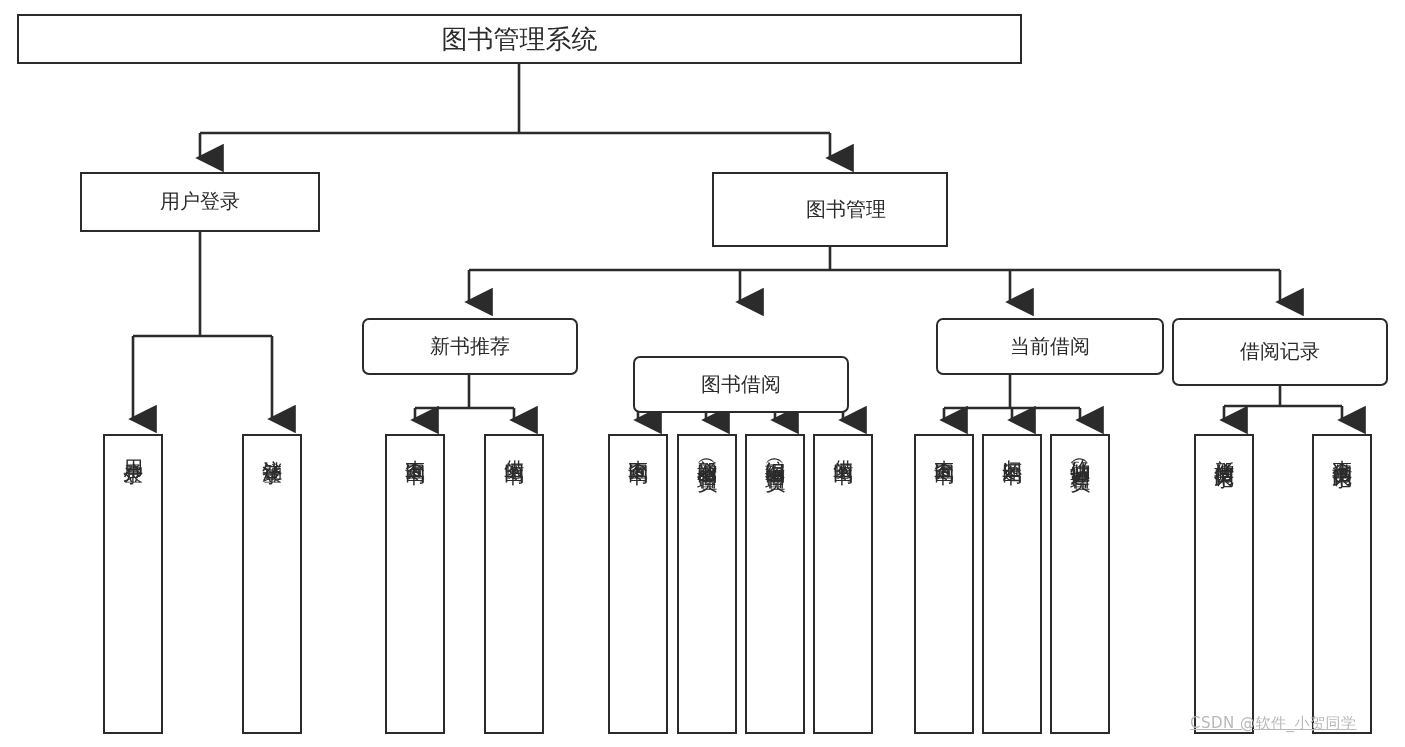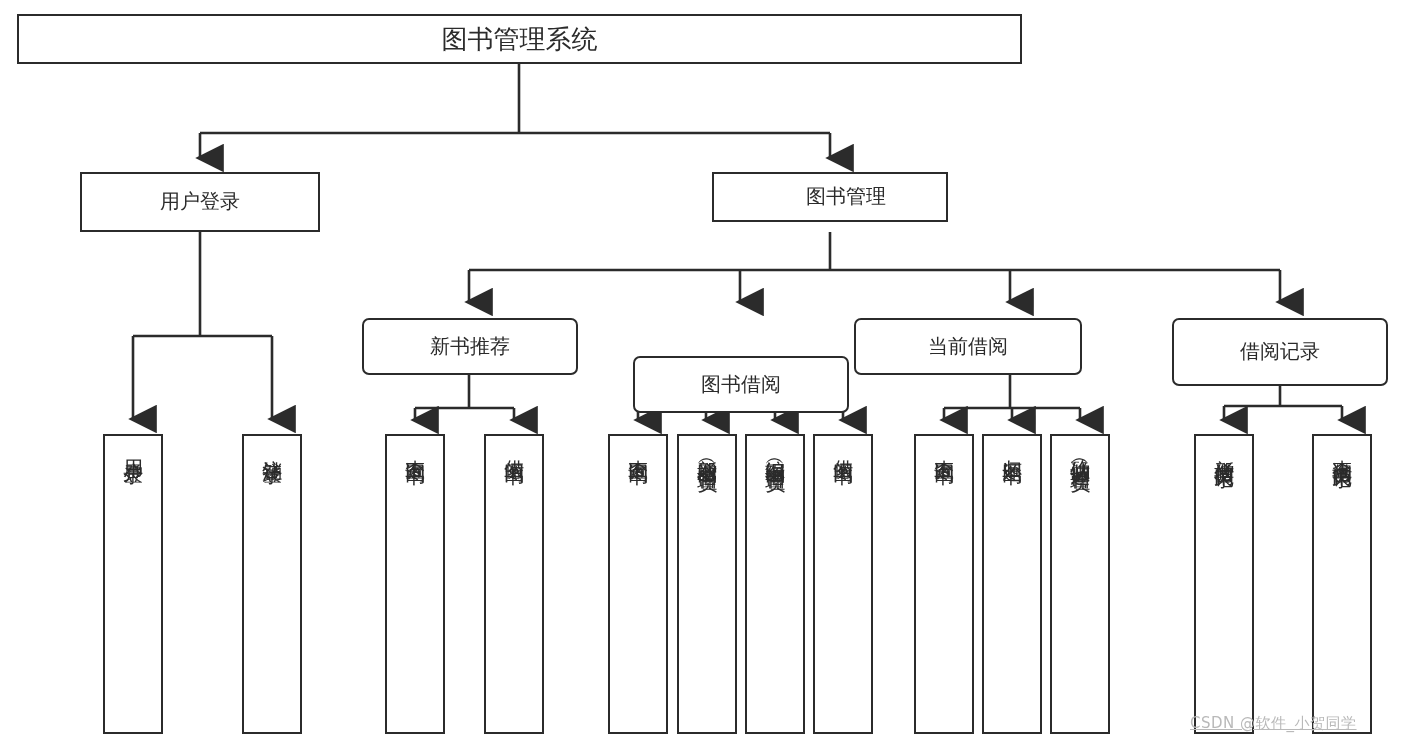--- a/index.html
+++ b/index.html
@@ -126,31 +126,31 @@
     </g>
   </svg>
 
   <div class="node root" style="left:17px; top:14px; width:1005px; height:50px;">
     <span>图书管理系统</span>
   </div>
 
   <div class="node lvl1" style="left:80px; top:172px; width:240px; height:60px;">
     <span>用户登录</span>
   </div>
-  <div class="node lvl1" style="left:712px; top:172px; width:236px; height:50px;padding-left:32px;">
+  <div class="node lvl1" style="left:712px; top:172px; width:236px; height:75px;padding-left:32px;">
     <span>图书管理</span>
   </div>
 
   <div class="node lvl2" style="left:362px; top:318px; width:216px; height:57px;">
     <span>新书推荐</span>
   </div>
   <div class="node lvl2" style="left:633px; top:318px; width:216px; height:57px;margin-top:38px;">
     <span>图书借阅</span>
   </div>
-  <div class="node lvl2" style="left:854px; top:318px; width:228px; height:57px;">
+  <div class="node lvl2" style="left:936px; top:318px; width:228px; height:57px;">
     <span>当前借阅</span>
   </div>
   <div class="node lvl2" style="left:1172px; top:318px; width:216px; height:68px;">
     <span>借阅记录</span>
   </div>
 
   <div class="node leaf" style="left:103px; top:434px; width:60px; height:300px;">
     <span class="vtext">用户登录</span>
   </div>
   <div class="node leaf" style="left:242px; top:434px; width:60px; height:300px;">

